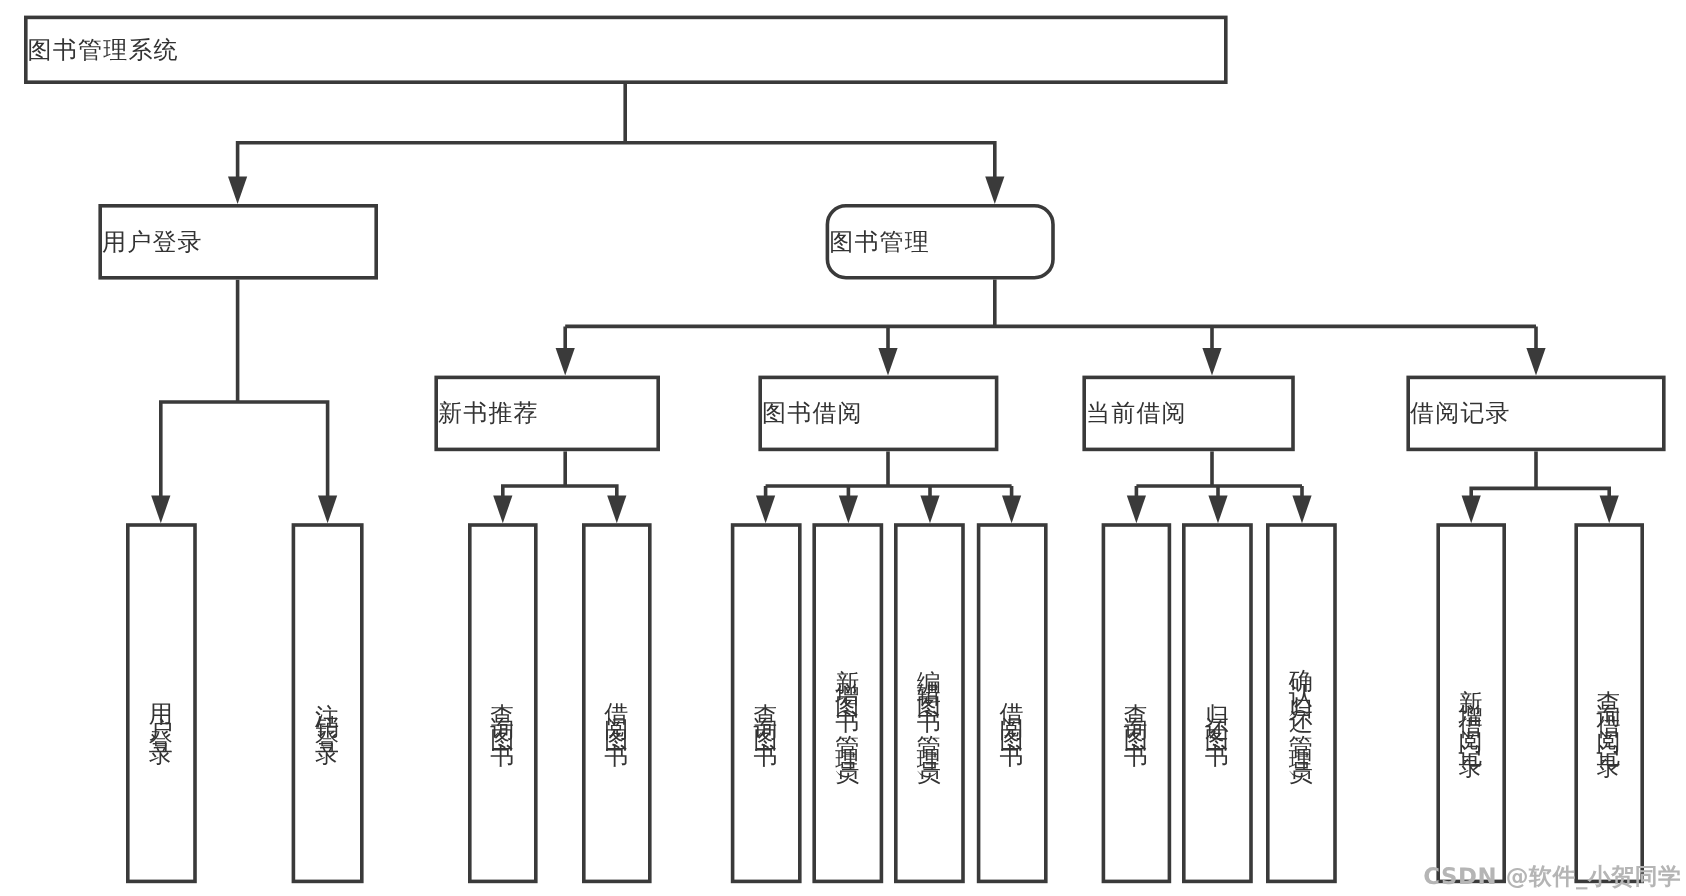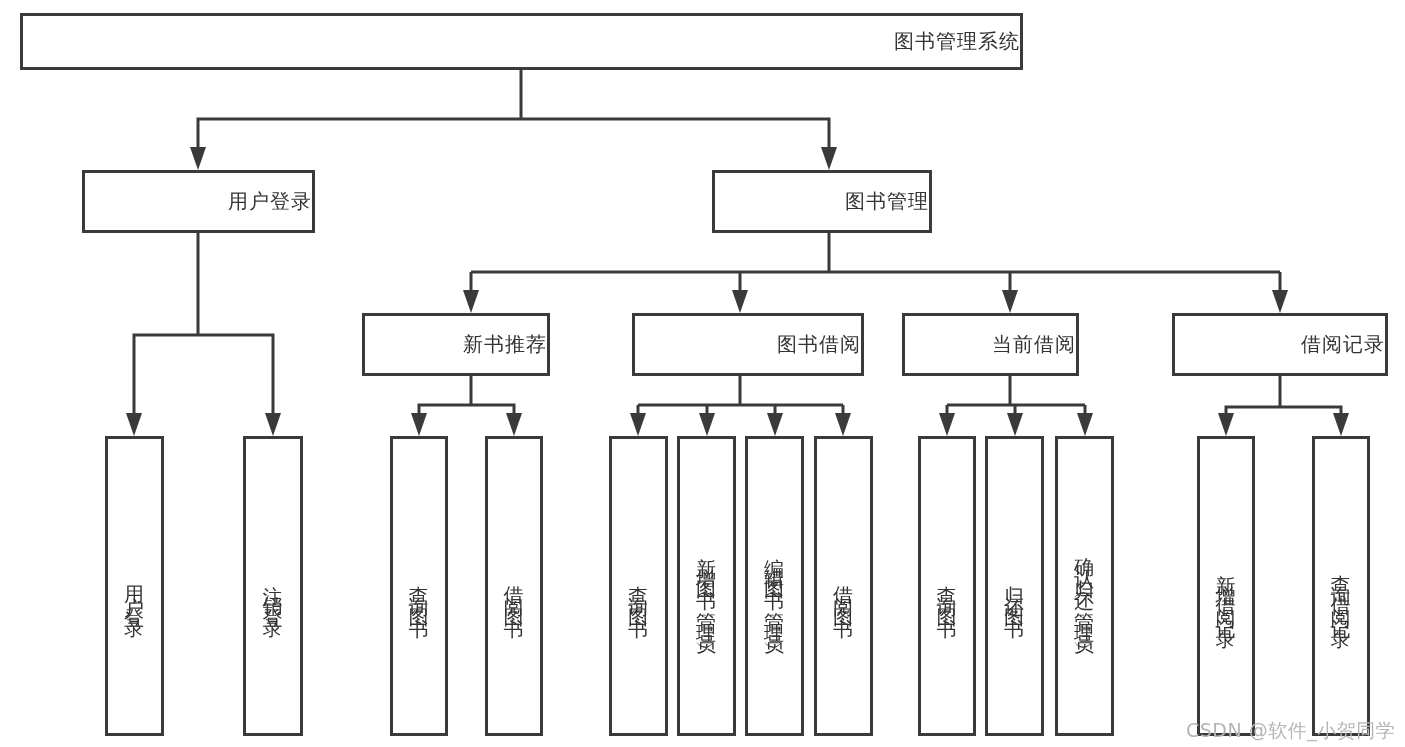--- a/index.html
+++ b/index.html
@@ -5,38 +5,38 @@
   html,body{margin:0;padding:0;}
   body{
     width:1405px;height:747px;position:relative;background:#ffffff;
     font-family:"DejaVu Sans","Liberation Sans",sans-serif;
     overflow:hidden;
   }
   #connector-layer{position:absolute;left:0;top:0;z-index:1;}
   .hnode{
     position:absolute;box-sizing:border-box;z-index:2;
     border:3px solid #3a3a3a;background:#ffffff;
-    display:flex;align-items:center;justify-content:flex-end;
+    display:flex;align-items:center;justify-content:flex-start;
     color:#333333;font-size:20px;letter-spacing:1px;
   }
   .vnode{
     position:absolute;box-sizing:border-box;z-index:2;
     border:3px solid #3a3a3a;background:#ffffff;
     display:flex;align-items:center;justify-content:center;
     color:#333333;font-size:20px;
     top:436px;height:300px;
   }
   .vnode span{
     writing-mode:vertical-rl;text-orientation:mixed;
     letter-spacing:11px;line-height:1;margin-top:11px;
     white-space:nowrap;
   }
   #watermark{
     position:absolute;left:1186px;top:718px;z-index:3;
-    color:#b5b5b5;font-size:19px;letter-spacing:0.5px;white-space:nowrap;
+    color:#b5b5b5;font-size:19px;letter-spacing:0.5px;white-space:nowrap;font-weight:bold;
   }
 </style>
 </head>
 <body>
 
 <svg id="connector-layer" width="1405" height="747" viewBox="0 0 1405 747">
   <g stroke="#3a3a3a" stroke-width="3" fill="none">
     <g>
       <path d="M521 70 V119 M198 150 V119 H829 V150"></path>
     </g>
@@ -82,28 +82,28 @@
   </g>
 </svg>
 
 <div class="hnode" style="left:20px;top:13px;width:1003px;height:57px;">
   <span>图书管理系统</span>
 </div>
 
 <div class="hnode" style="left:82px;top:170px;width:233px;height:63px;">
   <span>用户登录</span>
 </div>
-<div class="hnode" style="left:712px;top:170px;width:220px;height:63px;">
+<div class="hnode" style="left:688px;top:170px;width:191px;height:63px;border-radius:17px;">
   <span>图书管理</span>
 </div>
 
 <div class="hnode" style="left:362px;top:313px;width:188px;height:63px;">
   <span>新书推荐</span>
 </div>
-<div class="hnode" style="left:632px;top:313px;width:232px;height:63px;">
+<div class="hnode" style="left:632px;top:313px;width:200px;height:63px;">
   <span>图书借阅</span>
 </div>
 <div class="hnode" style="left:902px;top:313px;width:177px;height:63px;">
   <span>当前借阅</span>
 </div>
 <div class="hnode" style="left:1172px;top:313px;width:216px;height:63px;">
   <span>借阅记录</span>
 </div>
 
 <div class="vnode" style="left:105px;width:59px;">

